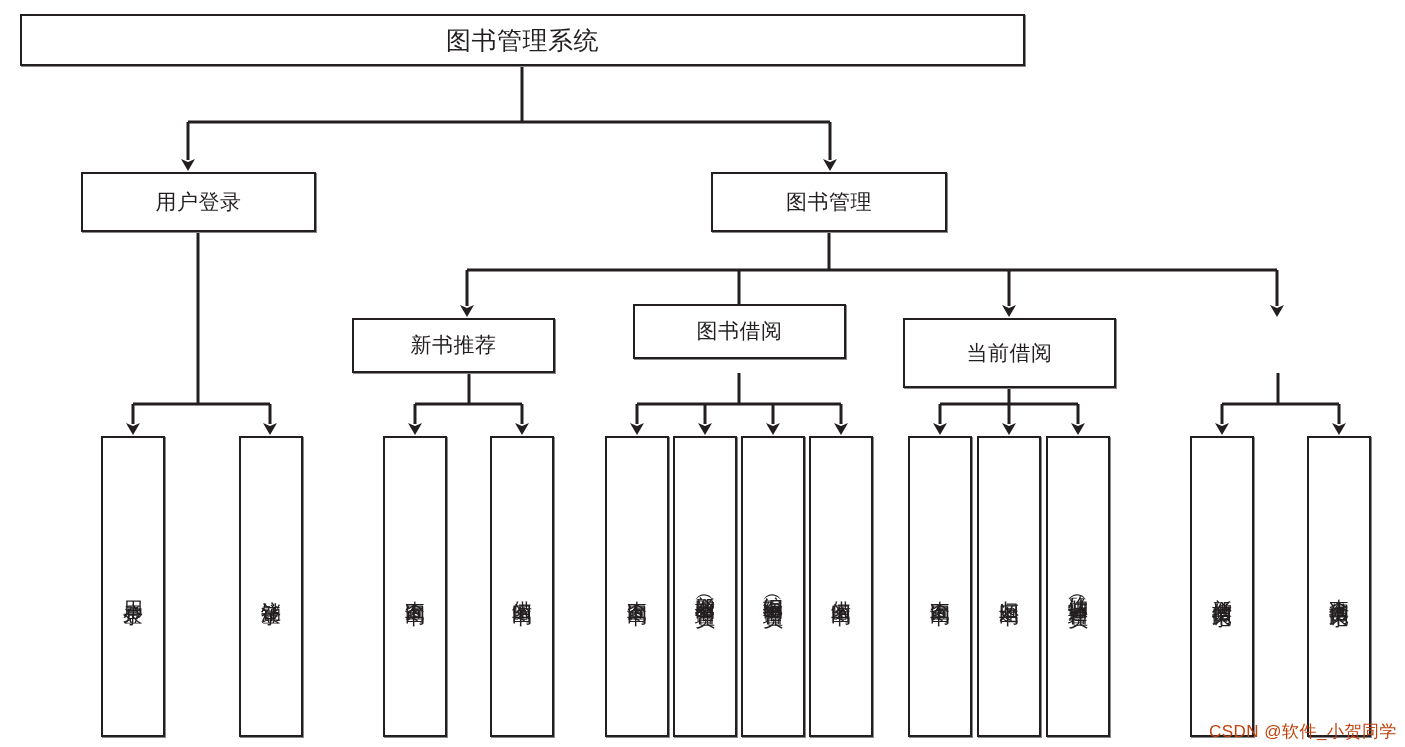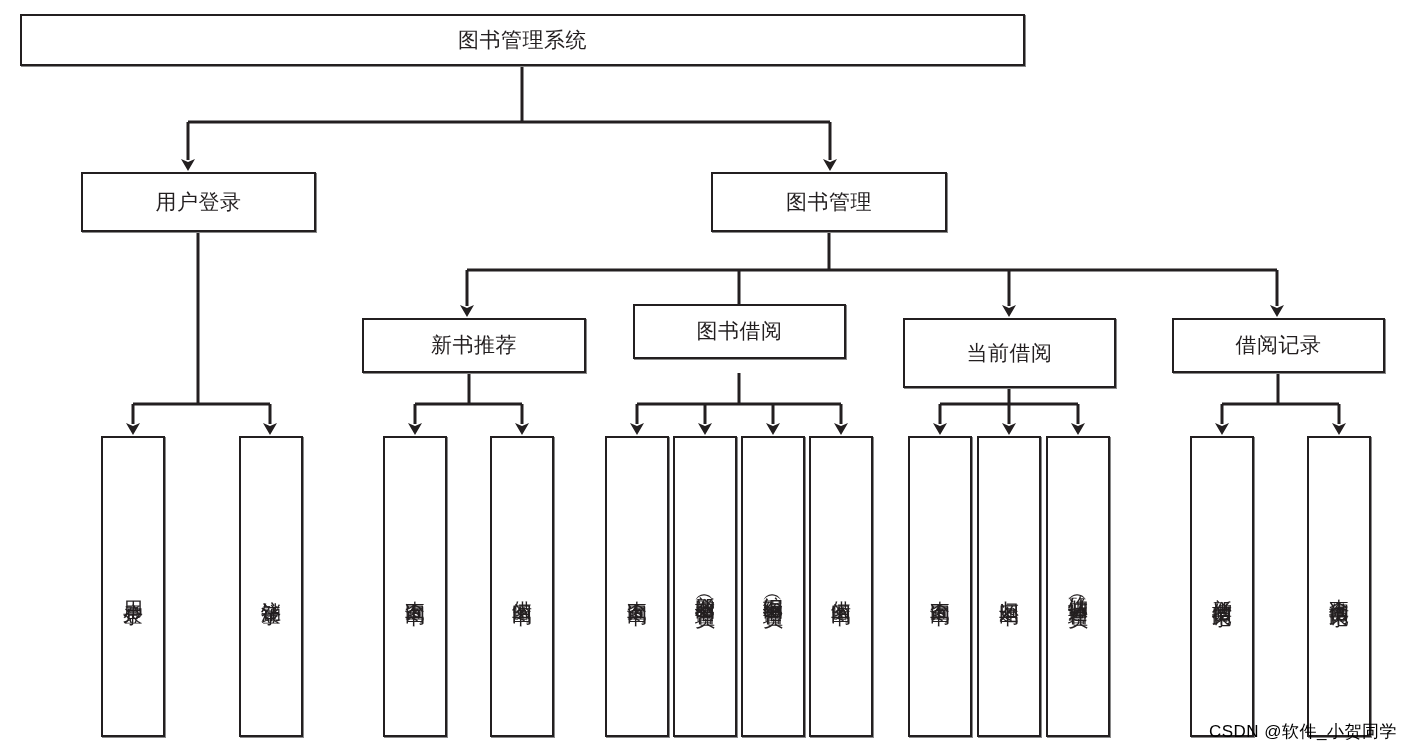--- a/index.html
+++ b/index.html
@@ -47,29 +47,29 @@
     text-orientation: upright;
     font-size: 20px;
     letter-spacing: 2px;
     white-space: nowrap;
   }
   .node.leaf {
     align-items: center;
     justify-content: center;
     padding-top: 4px;
   }
-  .node.root .label { font-size: 21px; }
+  .node.root .label { font-size: 25px; }
   .node.l2 .label { font-size: 21px; }
   .node.l3 .label { font-size: 21px; }
   #watermark {
     position: absolute;
     right: 8px;
     bottom: 4px;
     font-size: 17px;
-    color: #000000;
+    color: #c2410c;
     white-space: nowrap;
     letter-spacing: 0.5px;
   }
 </style>
 </head>
 <body>
 
 <div id="canvas">
 
   <svg id="edges" viewBox="0 0 1405 747" xmlns="http://www.w3.org/2000/svg">
@@ -127,31 +127,28 @@
     <span class="label">图书管理系统</span>
   </div>
 
   <div class="node l2" style="left:81px; top:172px; width:235px; height:60px;">
     <span class="label">用户登录</span>
   </div>
   <div class="node l2" style="left:711px; top:172px; width:236px; height:60px;">
     <span class="label">图书管理</span>
   </div>
 
-  <div class="node l3" style="left:362px; top:318px; width:224px; height:55px;">
+  <div class="node l3" style="left:352px; top:318px; width:203px; height:55px;">
     <span class="label">新书推荐</span>
   </div>
   <div class="node l3" style="left:633px; top:304px; width:213px; height:55px;">
     <span class="label">图书借阅</span>
   </div>
   <div class="node l3" style="left:903px; top:318px; width:213px; height:70px;">
     <span class="label">当前借阅</span>
-  </div>
-  <div class="node l3" style="left:1172px; top:318px; width:213px; height:55px;">
-    <span class="label">借阅记录</span>
   </div>
 
   <div class="node leaf" style="left:101px; top:436px; width:64px; height:301px;">
     <span class="label">用户登录</span>
   </div>
   <div class="node leaf" style="left:239px; top:436px; width:64px; height:301px;">
     <span class="label">注销登录</span>
   </div>
 
   <div class="node leaf" style="left:383px; top:436px; width:64px; height:301px;">

